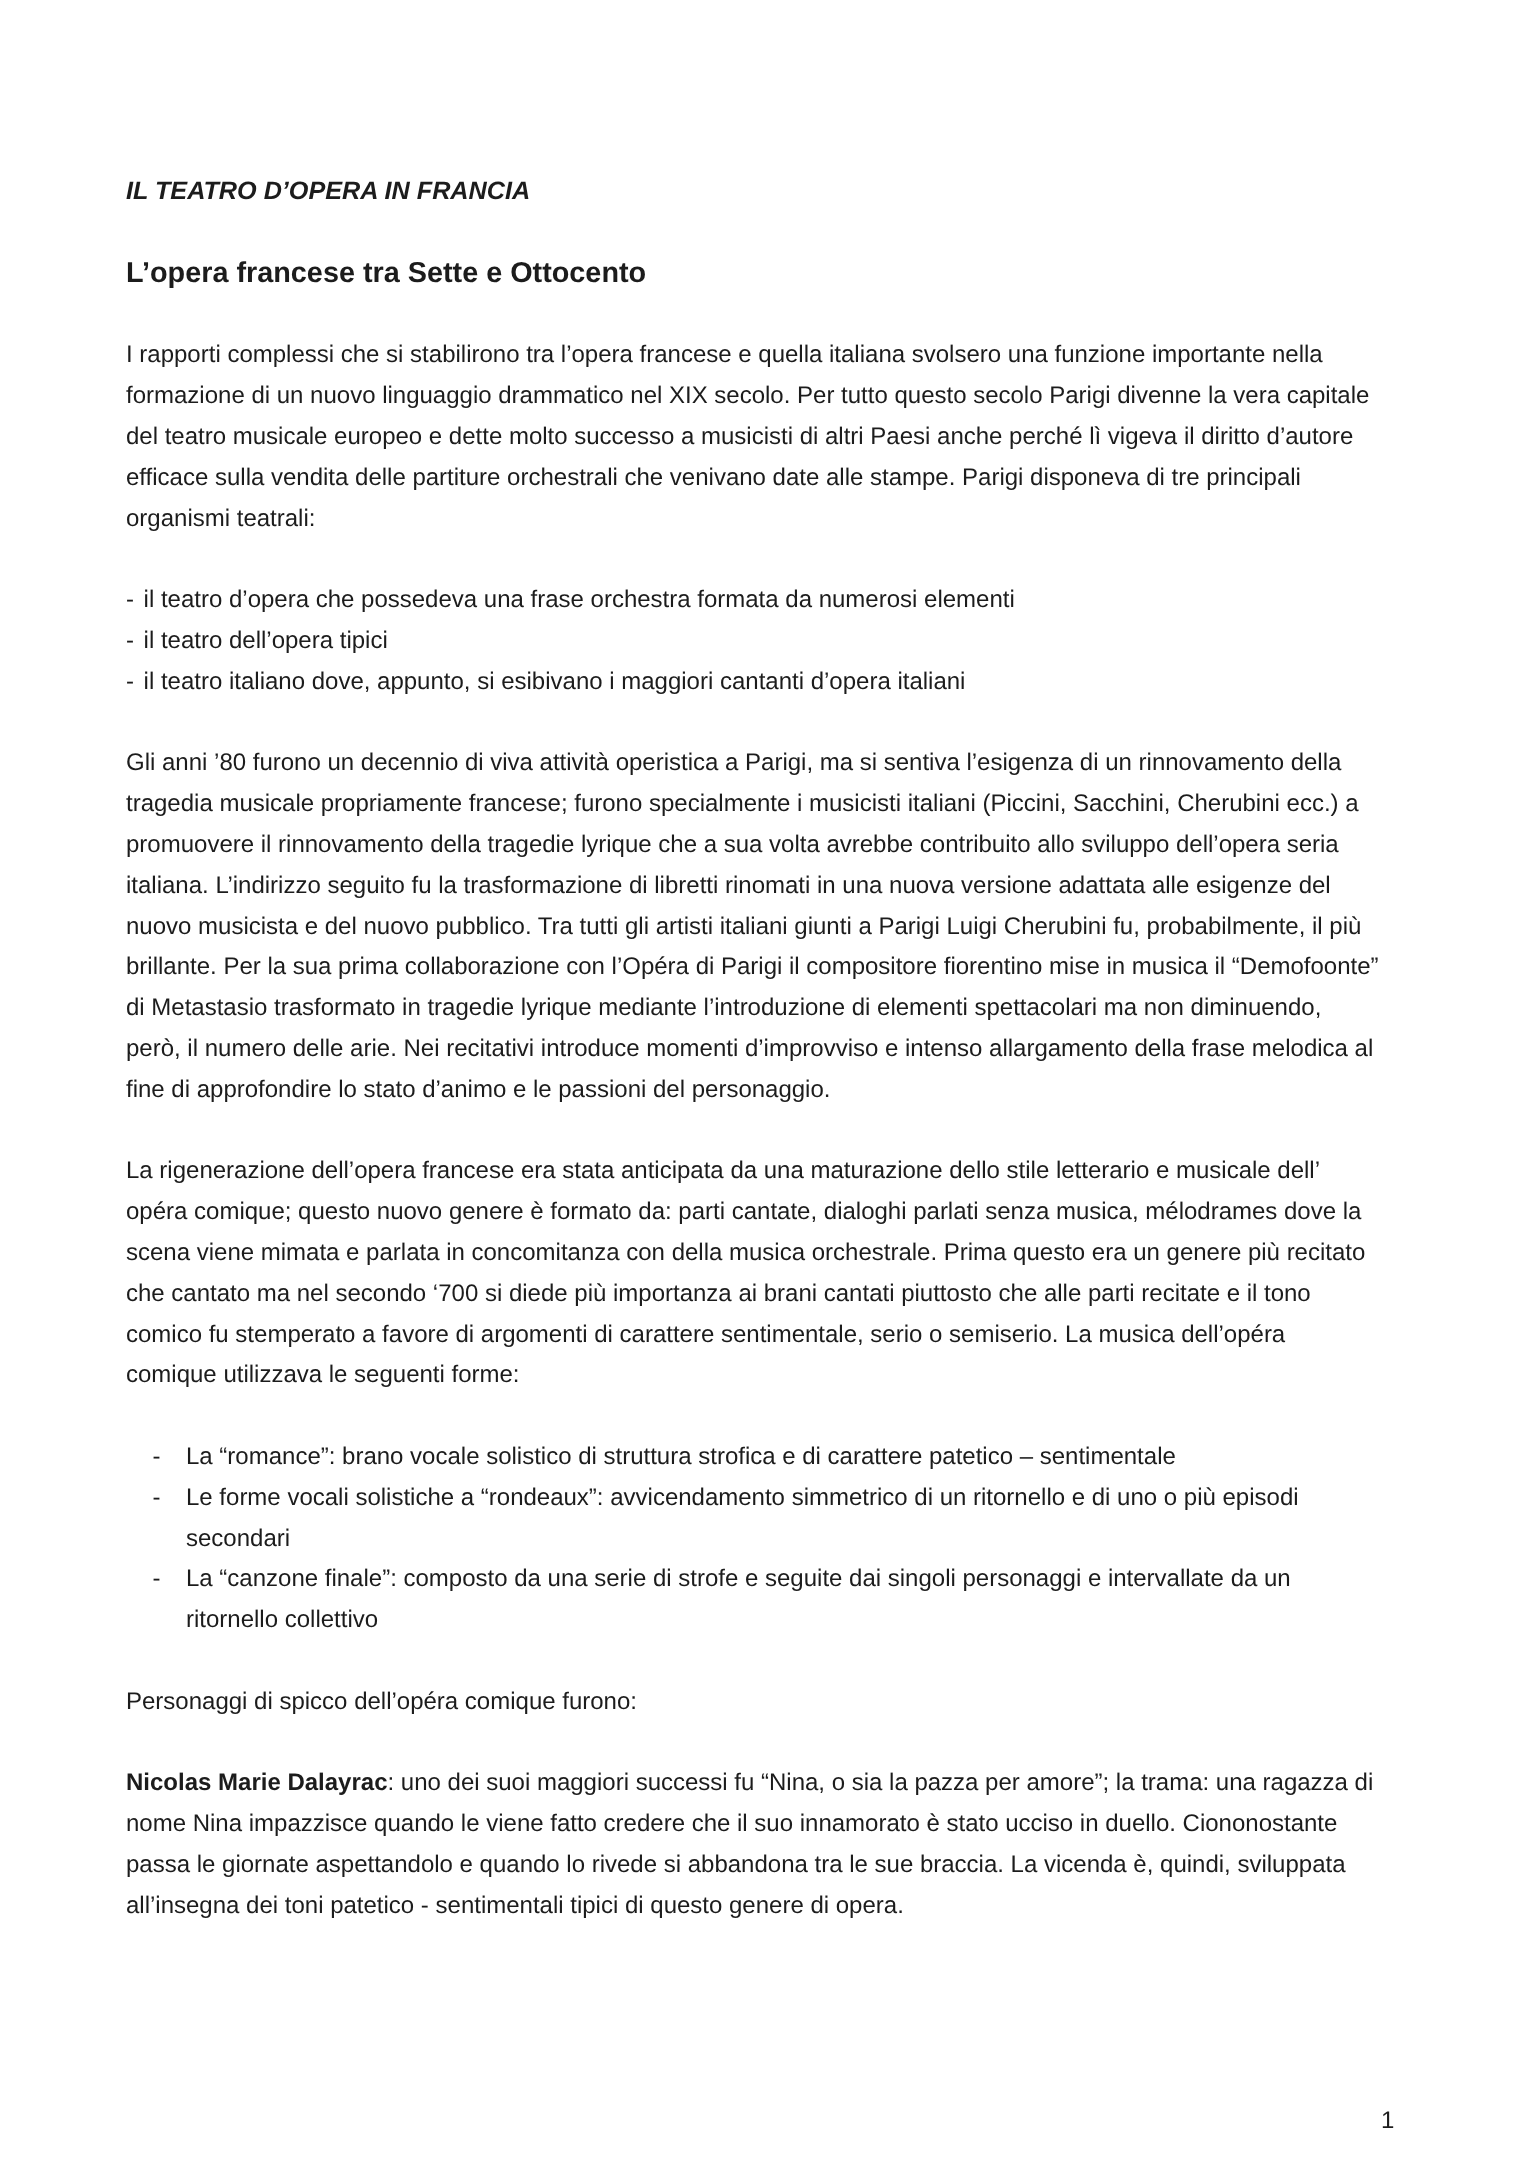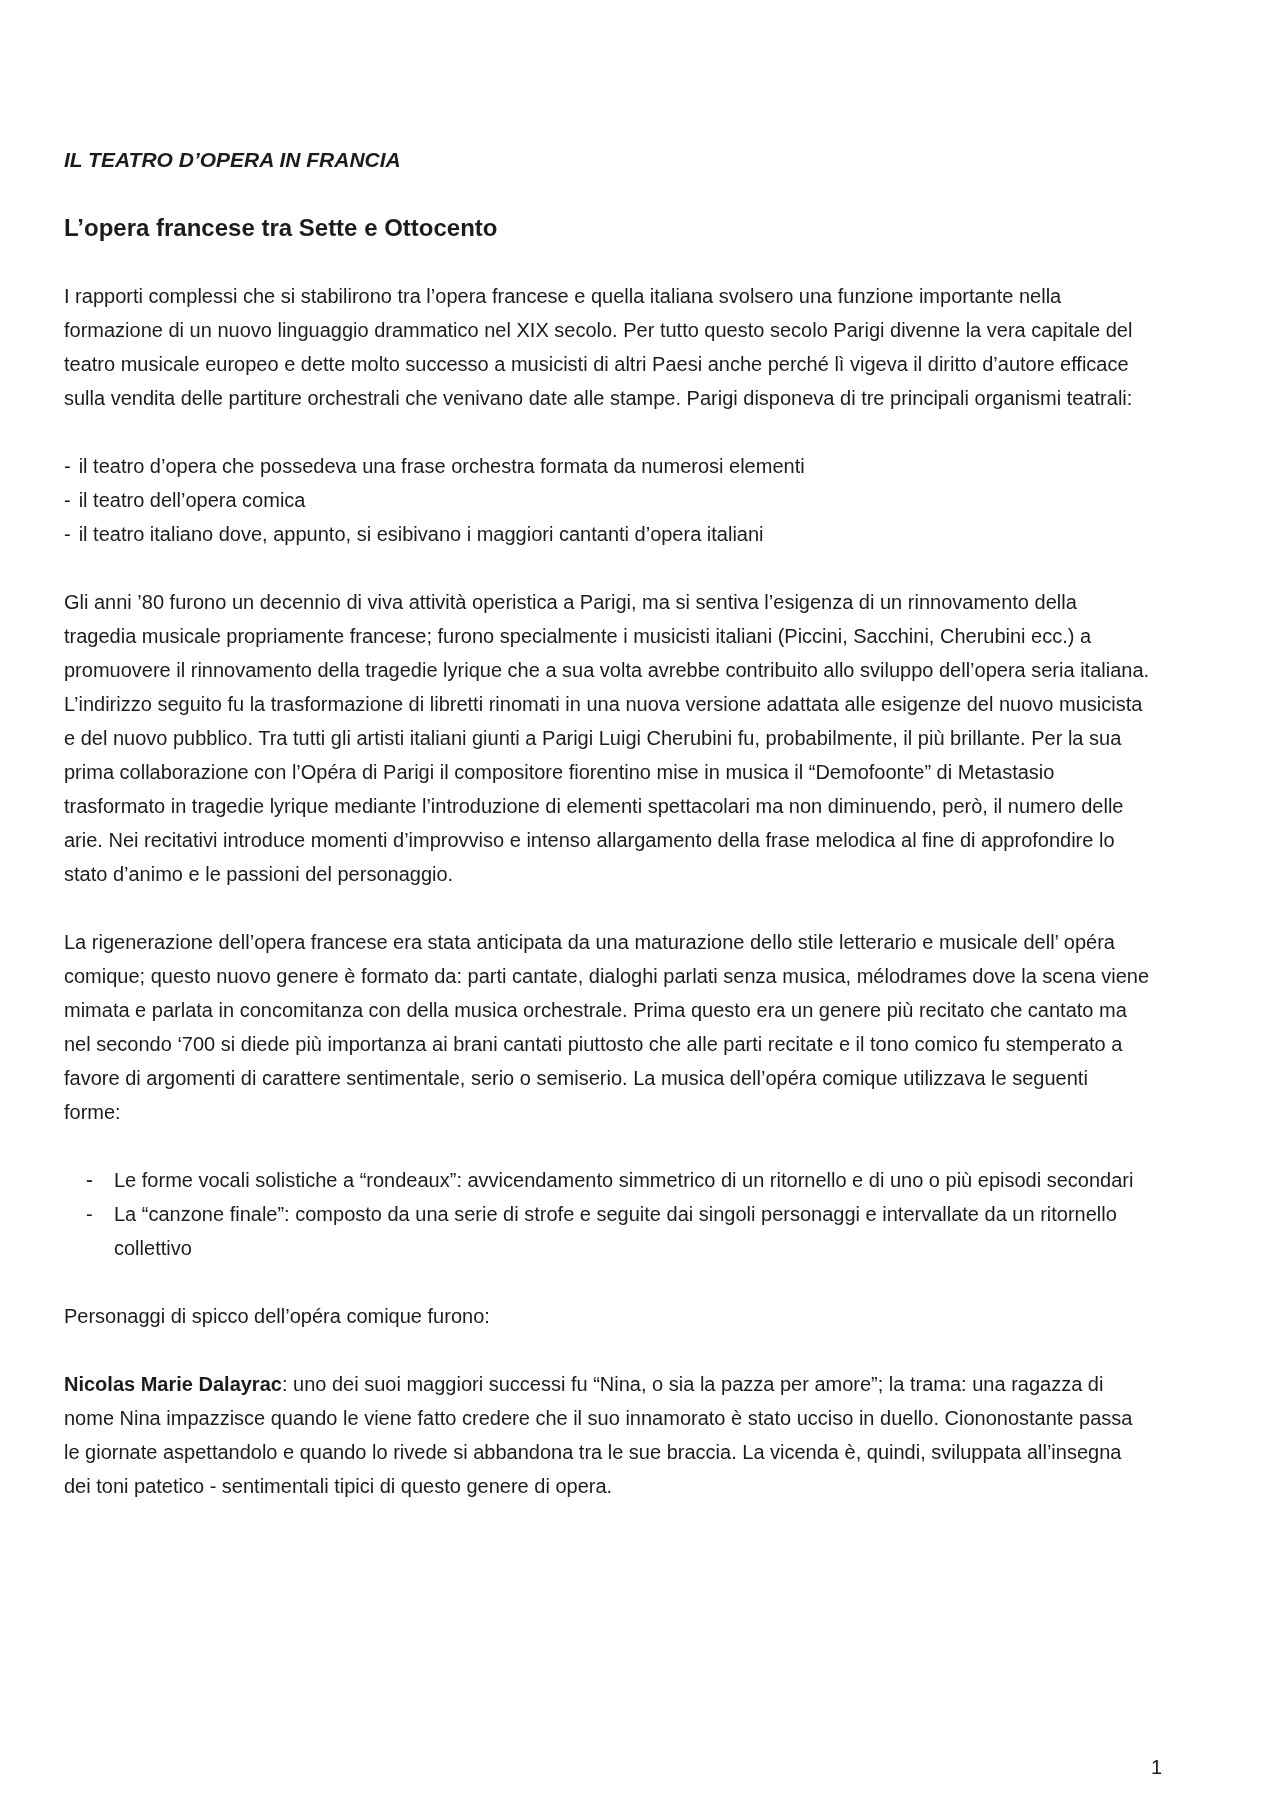--- a/index.html
+++ b/index.html
@@ -4,21 +4,21 @@
 <style>
   html, body { margin: 0; padding: 0; background: #ffffff; }
   .page {
     position: relative;
     width: 1280px;
     height: 1811px;
     background: #ffffff;
     font-family: "Liberation Sans", sans-serif;
     color: #1c1c1c;
     box-sizing: border-box;
-    padding: 143px 130px 0 64px;
+    padding: 143px 130px 0 105px;
     font-size: 20px;
     line-height: 34px;
     overflow: hidden;
   }
   .doc-title {
     font-size: 21px;
     font-weight: bold;
     font-style: italic;
     margin: 0 0 34px 0;
     line-height: 34px;
@@ -58,35 +58,35 @@
 
   <h2 class="doc-heading">L’opera francese tra Sette e Ottocento</h2>
 
   <p class="body-para">I rapporti complessi che si stabilirono tra l’opera francese e quella italiana svolsero una funzione importante nella formazione di un nuovo linguaggio drammatico nel XIX secolo. Per tutto questo secolo Parigi divenne la vera capitale del teatro musicale europeo e dette molto successo a musicisti di altri Paesi anche perché lì vigeva il diritto d’autore efficace sulla vendita delle partiture orchestrali che venivano date alle stampe. Parigi disponeva di tre principali organismi teatrali:</p>
 
   <div class="dash-list">
     <div class="li">
       <span class="marker">-</span><span>il teatro d’opera che possedeva una frase orchestra formata da numerosi elementi</span>
     </div>
     <div class="li">
-      <span class="marker">-</span><span>il teatro dell’opera comica</span>
+      <span class="marker">-</span><span>il teatro dell’opera tipici</span>
     </div>
     <div class="li">
       <span class="marker">-</span><span>il teatro italiano dove, appunto, si esibivano i maggiori cantanti d’opera italiani</span>
     </div>
   </div>
 
   <p class="body-para">Gli anni ’80 furono un decennio di viva attività operistica a Parigi, ma si sentiva l’esigenza di un rinnovamento della tragedia musicale propriamente francese; furono specialmente i musicisti italiani (Piccini, Sacchini, Cherubini ecc.) a promuovere il rinnovamento della tragedie lyrique che a sua volta avrebbe contribuito allo sviluppo dell’opera seria italiana. L’indirizzo seguito fu la trasformazione di libretti rinomati in una nuova versione adattata alle esigenze del nuovo musicista e del nuovo pubblico. Tra tutti gli artisti italiani giunti a Parigi Luigi Cherubini fu, probabilmente, il più brillante. Per la sua prima collaborazione con l’Opéra di Parigi il compositore fiorentino mise in musica il “Demofoonte” di Metastasio trasformato in tragedie lyrique mediante l’introduzione di elementi spettacolari ma non diminuendo, però, il numero delle arie. Nei recitativi introduce momenti d’improvviso e intenso allargamento della frase melodica al fine di approfondire lo stato d’animo e le passioni del personaggio.</p>
 
 
   <p class="body-para">La rigenerazione dell’opera francese era stata anticipata da una maturazione dello stile letterario e musicale dell’ opéra comique; questo nuovo genere è formato da: parti cantate, dialoghi parlati senza musica, mélodrames dove la scena viene mimata e parlata in concomitanza con della musica orchestrale. Prima questo era un genere più recitato che cantato ma nel secondo ‘700 si diede più importanza ai brani cantati piuttosto che alle parti recitate e il tono comico fu stemperato a favore di argomenti di carattere sentimentale, serio o semiserio. La musica dell’opéra comique utilizzava le seguenti forme:</p>
 
   <div class="dash-list indented">
     <div class="li">
-      <span class="marker">-</span>
+      <span class="marker">-</span><span>La “romance”: brano vocale solistico di struttura strofica e di carattere patetico – sentimentale</span>
     </div>
     <div class="li">
       <span class="marker">-</span><span>Le forme vocali solistiche a “rondeaux”: avvicendamento simmetrico di un ritornello e di uno o più episodi secondari</span>
     </div>
     <div class="li">
       <span class="marker">-</span><span>La “canzone finale”: composto da una serie di strofe e seguite dai singoli personaggi e intervallate da un ritornello collettivo</span>
     </div>
   </div>
 
   <p class="body-para">Personaggi di spicco dell’opéra comique furono:</p>

